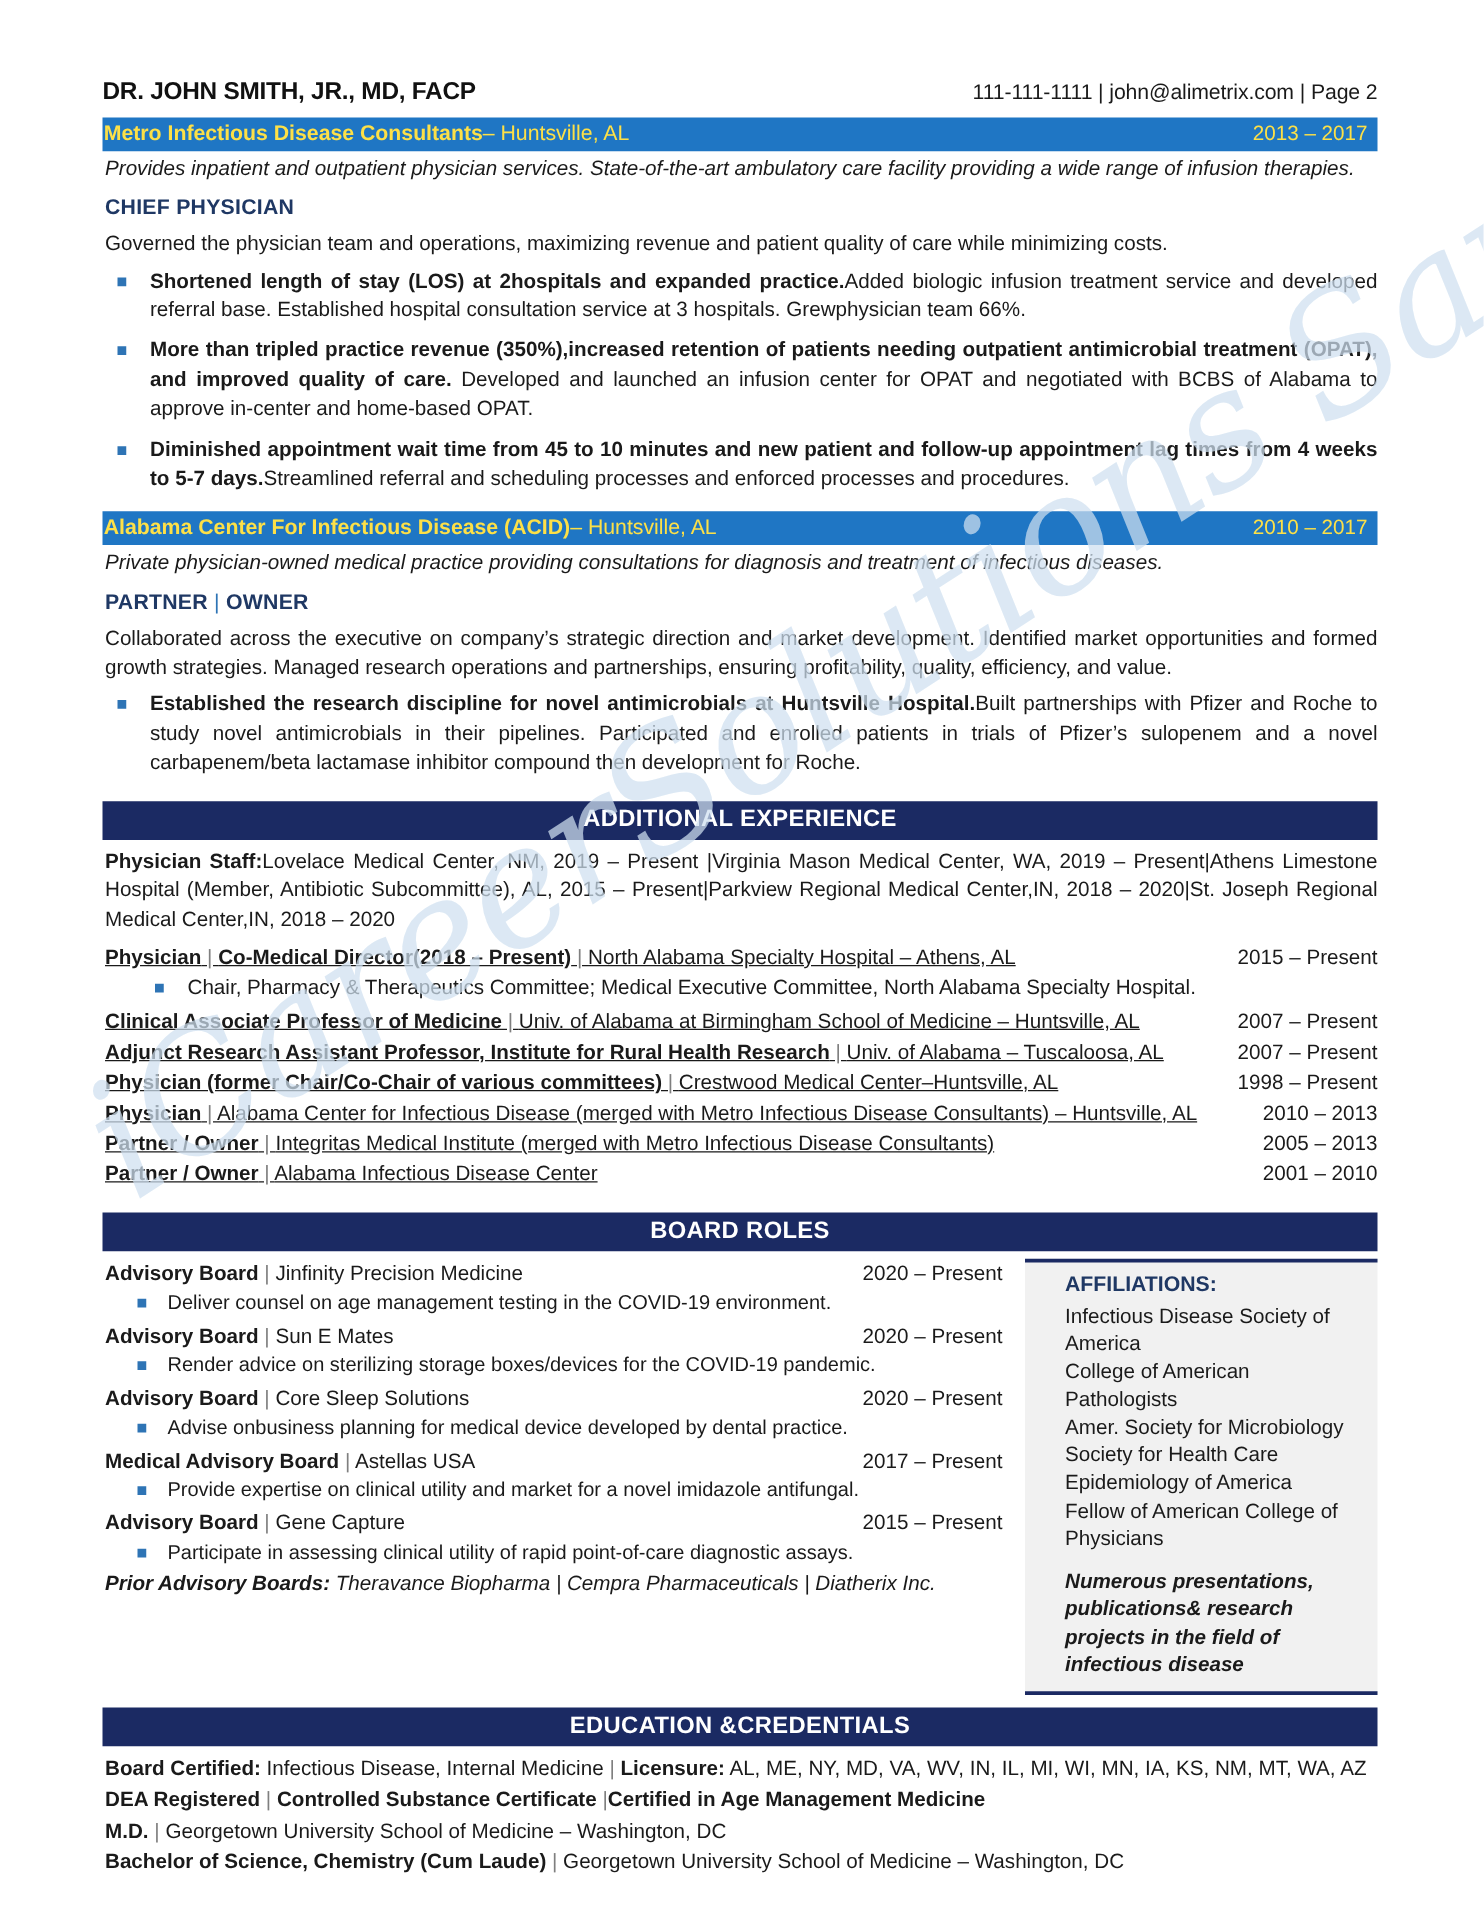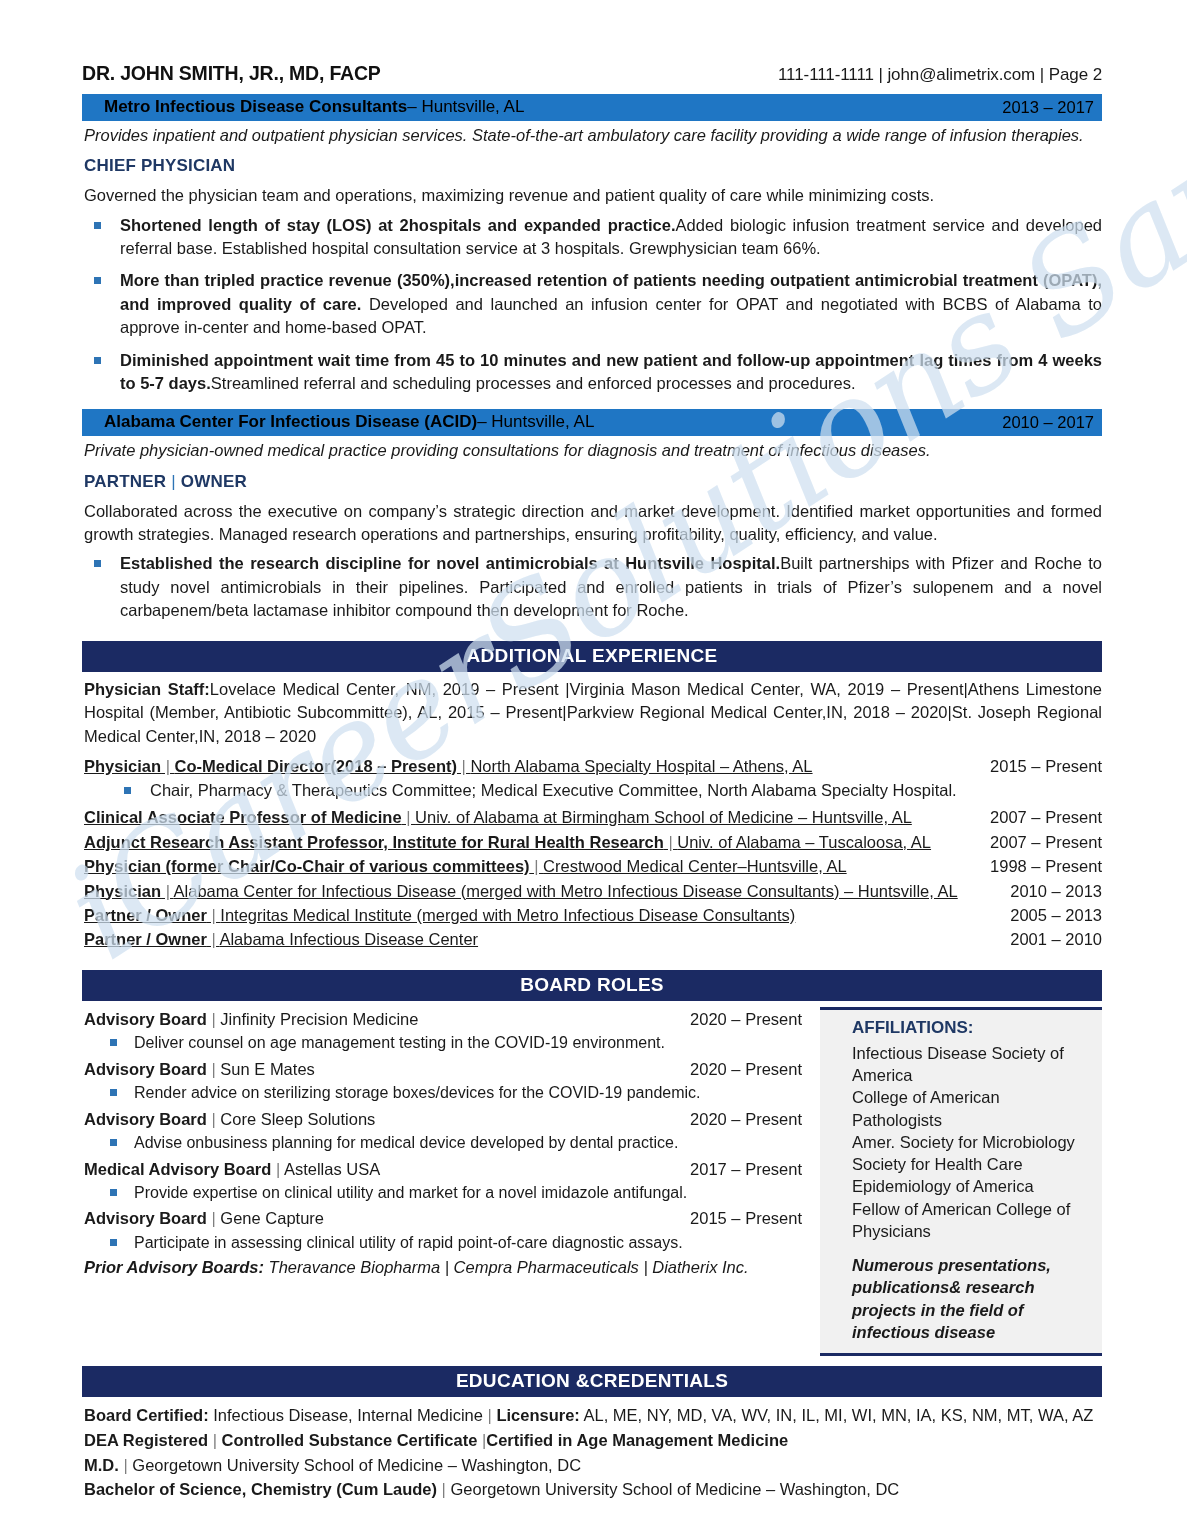--- a/index.html
+++ b/index.html
@@ -69,25 +69,25 @@
   }
   .doc-header .contact {
     font-size: 17px;
     color: #1a1a1a;
     letter-spacing: -0.1px;
   }
 
   
   .company-bar {
     background: #1f76c4;
-    color: #000000;
+    color: #fde047;
     display: flex;
     justify-content: space-between;
     align-items: center;
-    padding: 3px 8px 4px 22px;
+    padding: 3px 8px 4px 1px;
     font-size: 17px;
     margin-top: 3px;
   }
   .company-bar .co-name { font-weight: bold; }
   .company-bar .co-loc { font-weight: normal; }
   .company-bar .co-dates { font-weight: normal; font-size: 16.5px; }
 
   .company-desc {
     font-style: italic;
     font-size: 16.5px;

